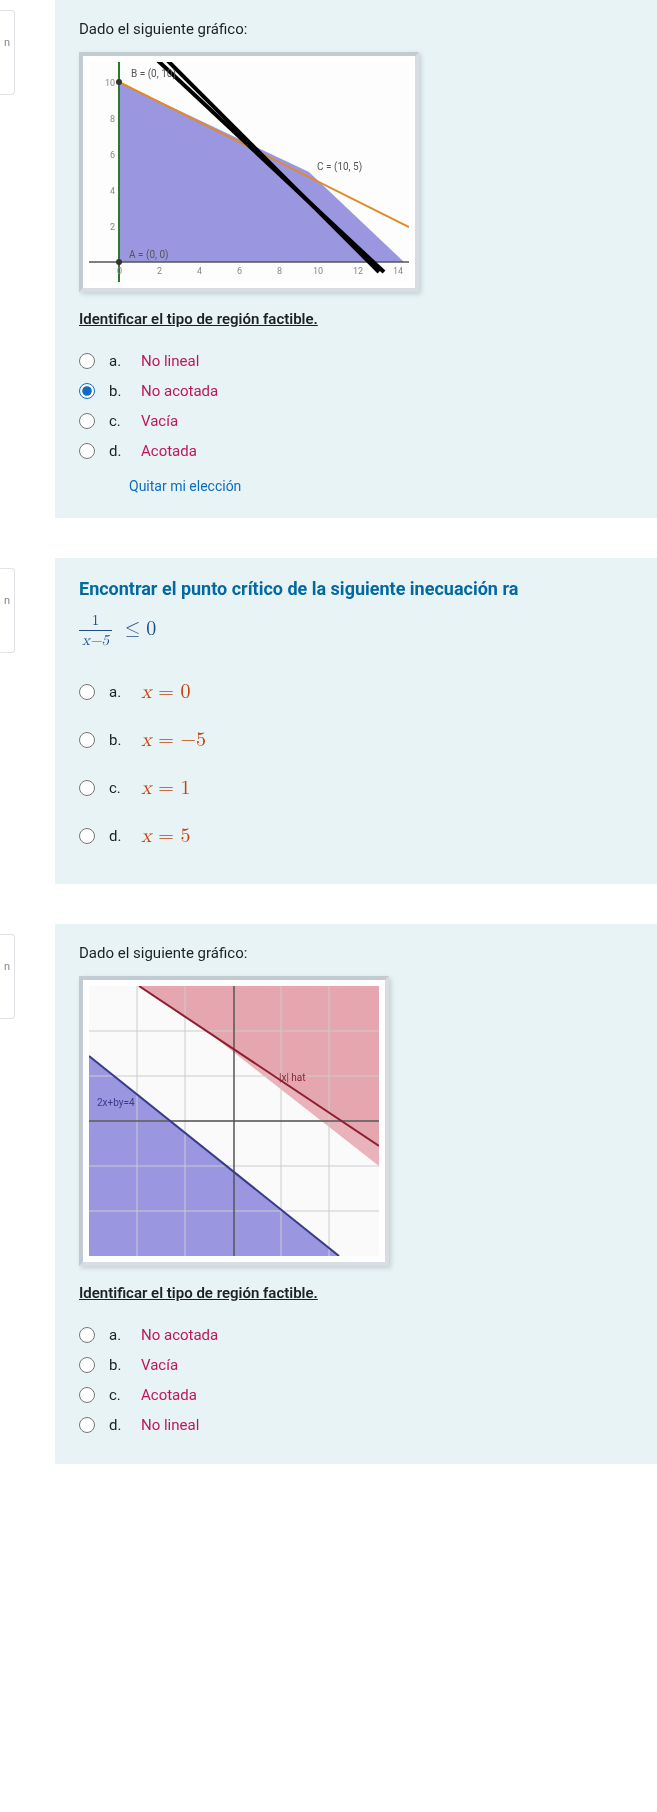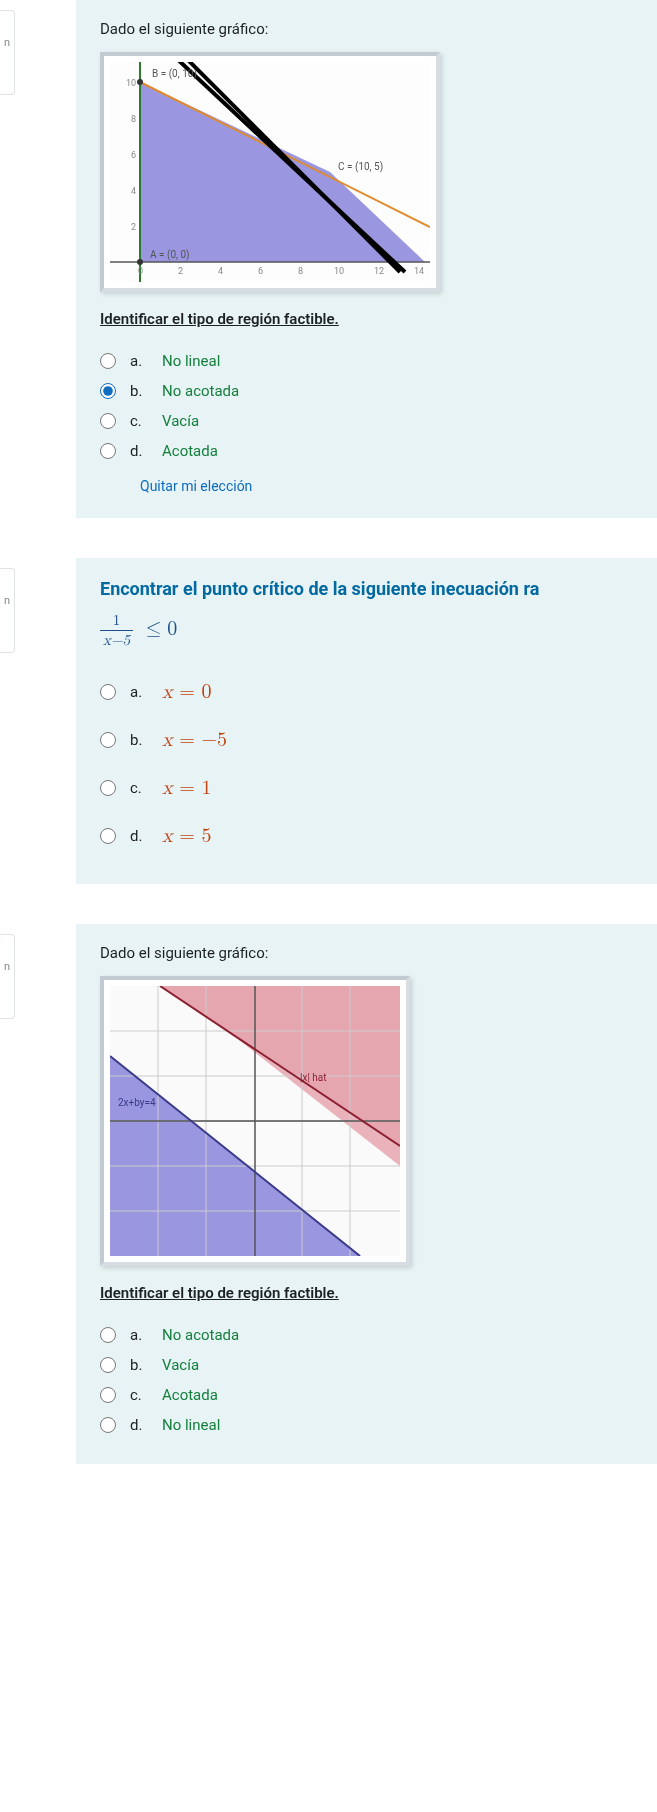--- a/index.html
+++ b/index.html
@@ -4,21 +4,21 @@
 <style>
   * { box-sizing: border-box; margin: 0; padding: 0; }
   body {
     font-family: -apple-system, BlinkMacSystemFont, "Segoe UI", Roboto, sans-serif;
     background: #fff;
     color: #1d2125;
     width: 657px;
     font-size: 15px;
   }
   .page { display: flex; flex-direction: column; }
-  .row { display: flex; align-items: flex-start; gap: 21px; }
+  .row { display: flex; align-items: flex-start; }
   .sidecard {
     width: 15px;
     flex: 0 0 15px;
     background: #fff;
     border: 1px solid #dfe2e6;
     border-left: none;
     border-radius: 0 4px 4px 0;
     height: 85px;
     margin-top: 10px;
     position: relative;
@@ -57,32 +57,32 @@
     display: flex;
     align-items: center;
     padding: 6px 0;
     gap: 14px;
   }
   .opt input[type="radio"] {
     width: 16px; height: 16px;
     accent-color: #0f6cbf;
   }
   .opt .letter { width: 18px; color: #1d2125; }
-  .opt .label { color: #15803d; }
+  .opt .label { color: #be185d; }
   .opt .mathlabel {
     font-family: "Latin Modern Math", "STIX Two Math", "Cambria Math", Georgia, serif;
     color: #c2410c;
     font-size: 20px;
   }
   .opt.big { padding: 12px 0; }
   .clearlink {
     color: #0f6cbf;
     font-size: 14px;
     margin-top: 12px;
-    margin-left: 40px;
+    margin-left: 50px;
     cursor: pointer;
   }
   .math-expr {
     font-family: "Latin Modern Math", "STIX Two Math", "Cambria Math", Georgia, serif;
     color: #1d4f8a;
     font-size: 20px;
     margin-top: 6px;
     margin-bottom: 20px;
   }
   .frac {

